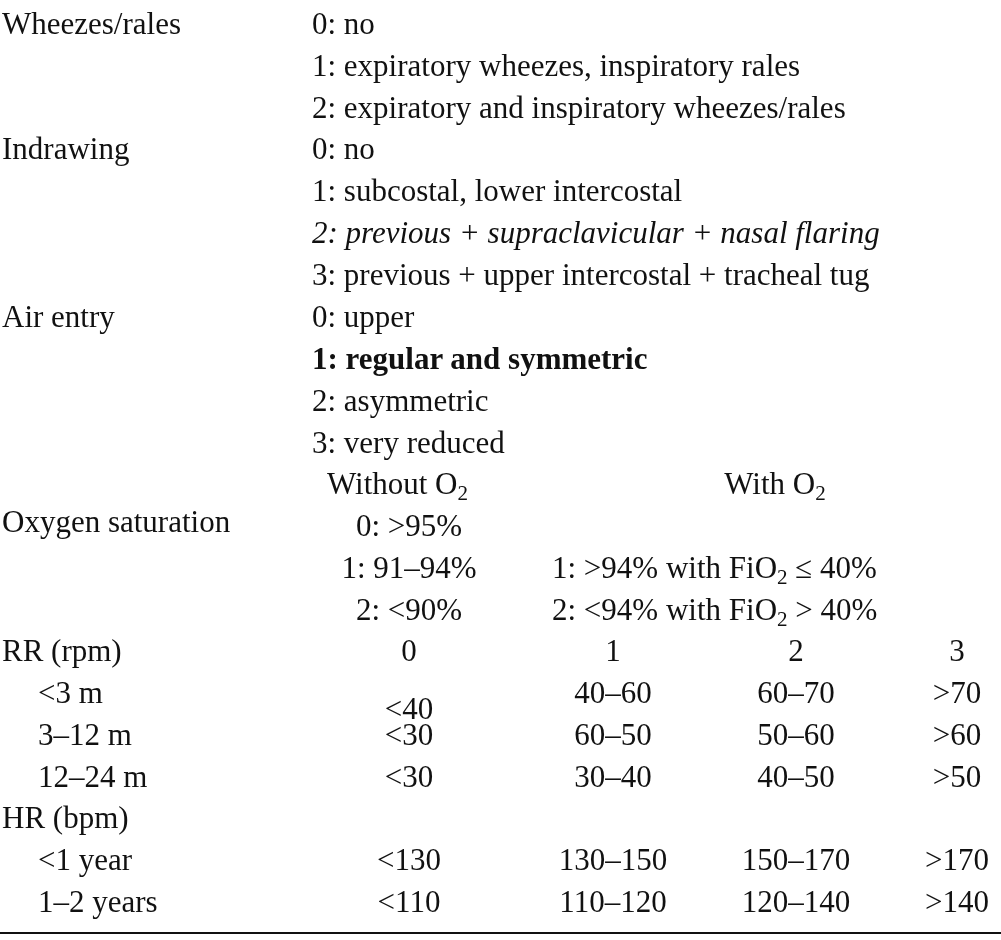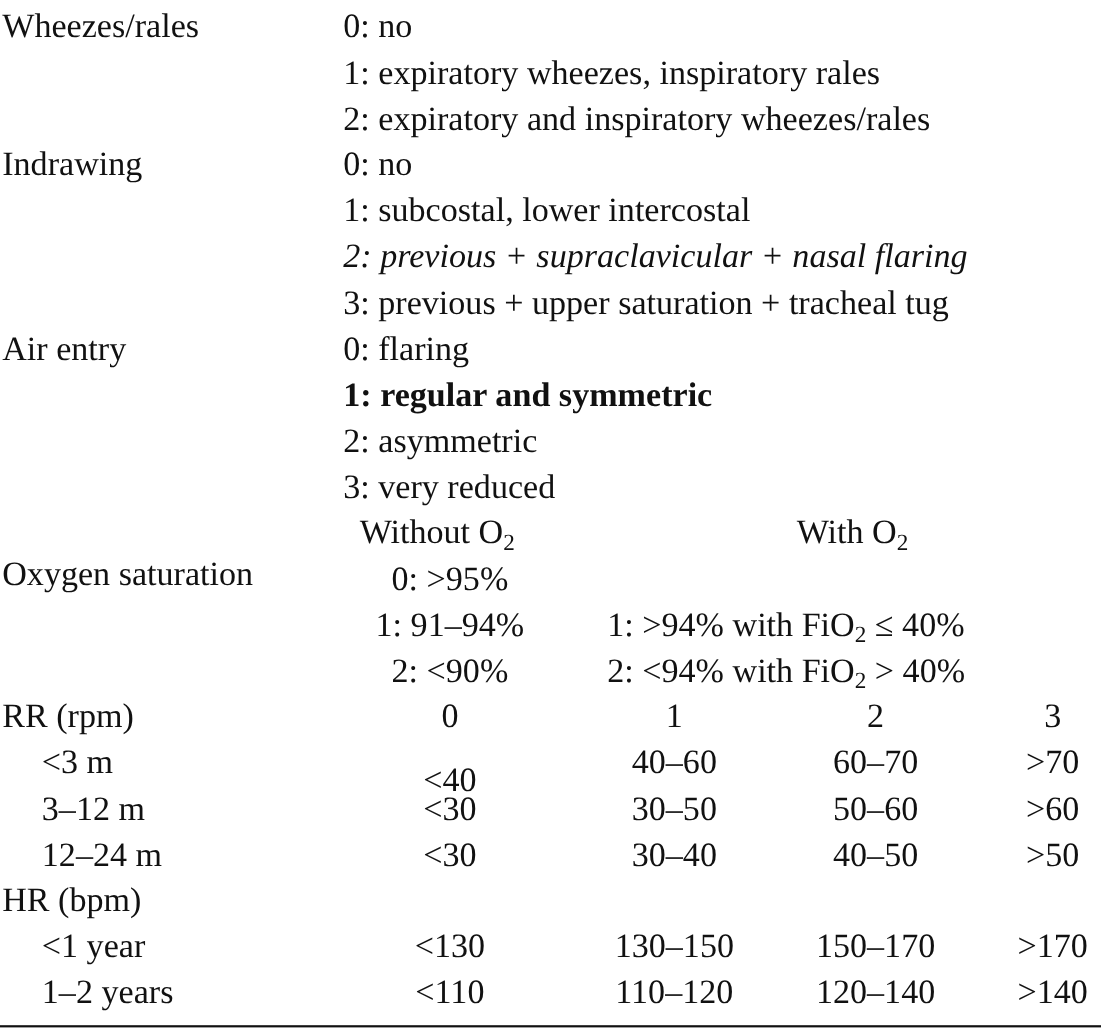--- a/index.html
+++ b/index.html
@@ -46,24 +46,24 @@
 
 <div class="t" style="left:2px;top:8px;">Wheezes/rales</div>
 <div class="t" style="left:312px;top:8px;">0: no</div>
 <div class="t" style="left:312px;top:50px;">1: expiratory wheezes, inspiratory rales</div>
 <div class="t" style="left:312px;top:92px;">2: expiratory and inspiratory wheezes/rales</div>
 
 <div class="t" style="left:2px;top:133px;">Indrawing</div>
 <div class="t" style="left:312px;top:133px;">0: no</div>
 <div class="t" style="left:312px;top:175px;">1: subcostal, lower intercostal</div>
 <div class="t" style="left:312px;top:217px;font-style:italic;">2: previous + supraclavicular + nasal flaring</div>
-<div class="t" style="left:312px;top:259px;">3: previous + upper saturation + tracheal tug</div>
+<div class="t" style="left:312px;top:259px;">3: previous + upper intercostal + tracheal tug</div>
 
 <div class="t" style="left:2px;top:301px;">Air entry</div>
-<div class="t" style="left:312px;top:301px;">0: flaring</div>
+<div class="t" style="left:312px;top:301px;">0: upper</div>
 <div class="t" style="left:312px;top:343px;font-weight:bold;">1: regular and symmetric</div>
 <div class="t" style="left:312px;top:385px;">2: asymmetric</div>
 <div class="t" style="left:312px;top:427px;">3: very reduced</div>
 
 <div class="t" style="left:2px;top:468px;margin-top:38px;">Oxygen saturation</div>
 <div class="t" style="left:327px;top:468px;"><span>Without O</span><sub>2</sub></div>
 <div class="c" style="left:775px;top:468px;"><span>With O</span><sub>2</sub></div>
 
 <div class="c" style="left:409px;top:510px;text-align:right;">0: &gt;95%</div>
 <div class="c" style="left:409px;top:552px;">1: 91–94%</div>
@@ -79,21 +79,21 @@
 <div class="c" style="left:957px;top:635px;">3</div>
 
 <div class="t" style="left:38px;top:677px;">&lt;3 m</div>
 <div class="c" style="left:409px;top:693px;font-family:Liberation Serif, serif;">&lt;40</div>
 <div class="c" style="left:613px;top:677px;">40–60</div>
 <div class="c" style="left:796px;top:677px;">60–70</div>
 <div class="c" style="left:957px;top:677px;">&gt;70</div>
 
 <div class="t" style="left:38px;top:719px;">3–12 m</div>
 <div class="c" style="left:409px;top:719px;">&lt;30</div>
-<div class="c" style="left:613px;top:719px;">30–50</div>
+<div class="c" style="left:613px;top:719px;">60–50</div>
 <div class="c" style="left:796px;top:719px;">50–60</div>
 <div class="c" style="left:957px;top:719px;">&gt;60</div>
 
 <div class="t" style="left:38px;top:761px;">12–24 m</div>
 <div class="c" style="left:409px;top:761px;">&lt;30</div>
 <div class="c" style="left:613px;top:761px;">30–40</div>
 <div class="c" style="left:796px;top:761px;text-align:center;">40–50</div>
 <div class="c" style="left:957px;top:761px;">&gt;50</div>
 
 <div class="t" style="left:2px;top:802px;">HR (bpm)</div>

